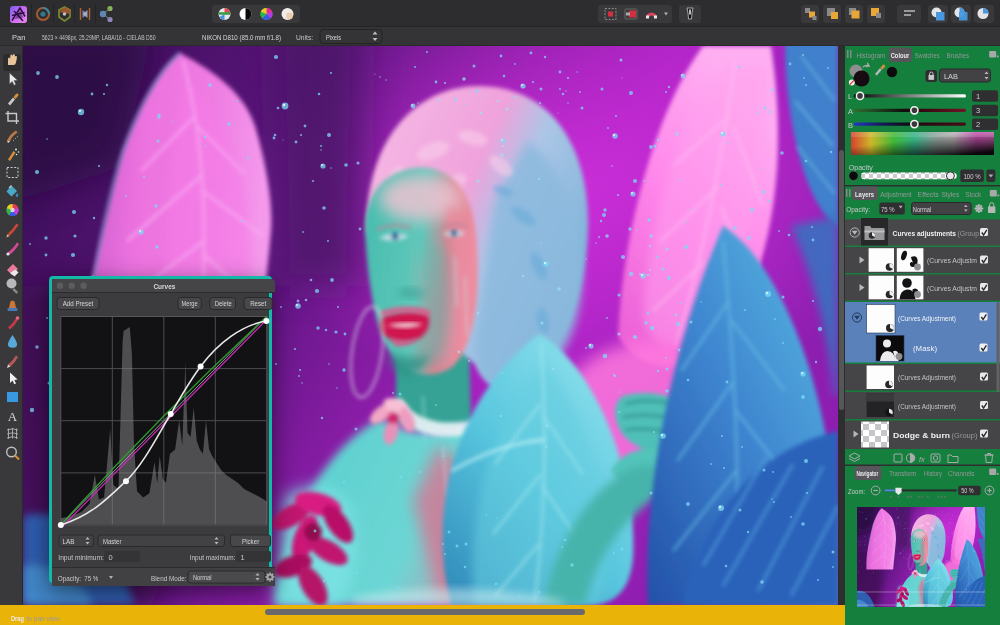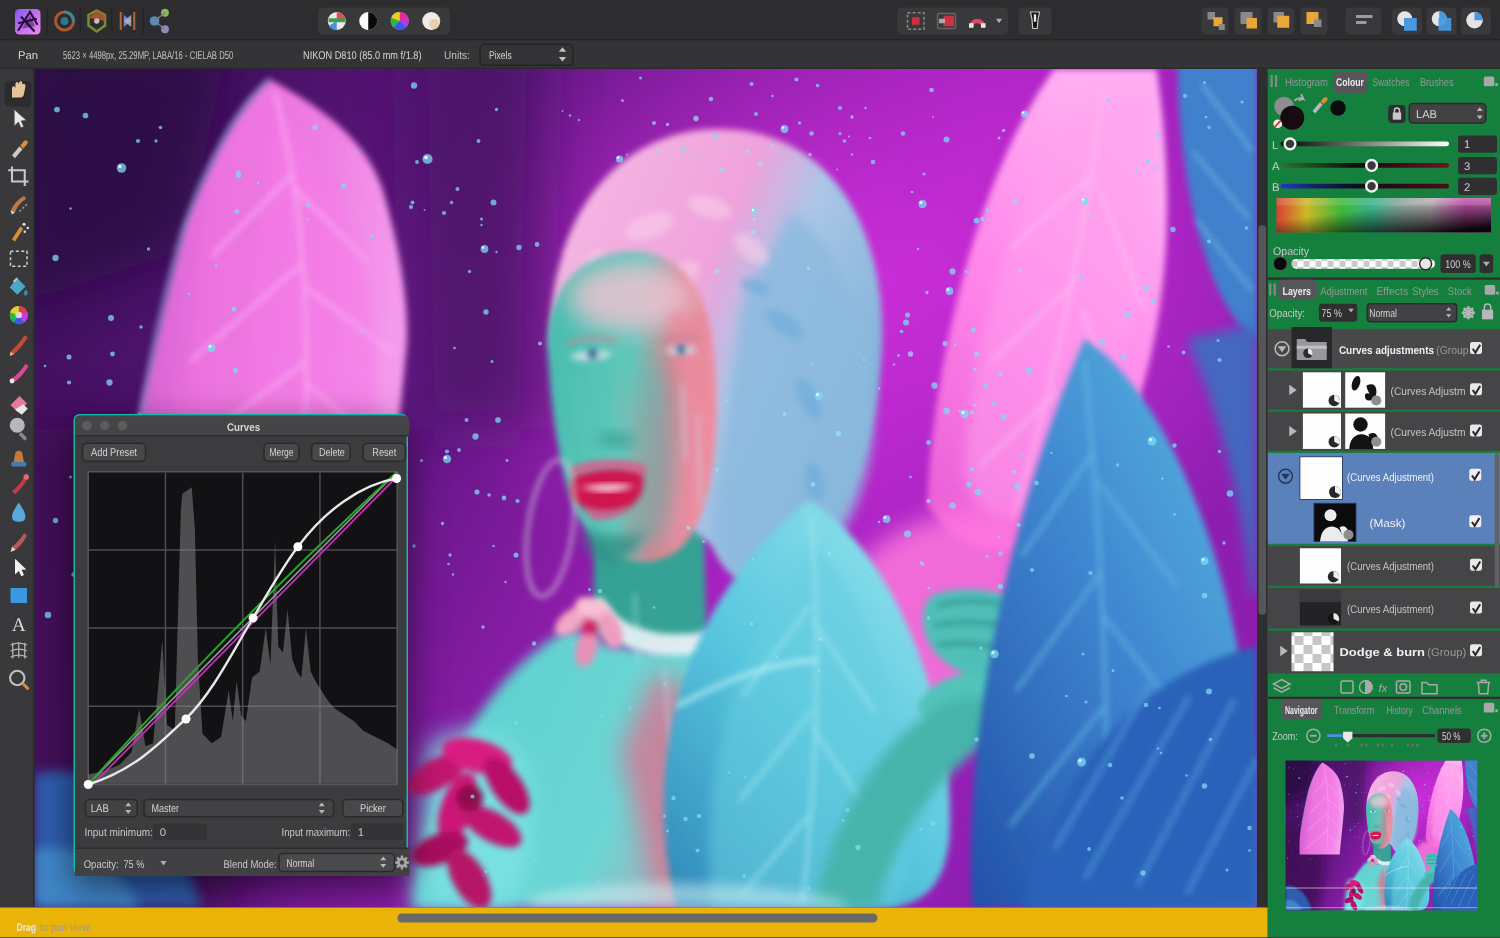--- a/index.html
+++ b/index.html
@@ -13,21 +13,21 @@
 
 #canvas{position:absolute;left:23px;top:46px;width:815px;height:559px;overflow:hidden;}
 #vscroll{position:absolute;left:838px;top:46px;width:7px;height:559px;background:#2e2e30;}
 #vthumb{position:absolute;left:839px;top:150px;width:5px;height:260px;background:#565658;border-radius:3px;}
 
 #statusbar{position:absolute;left:0;top:605px;width:845px;height:20px;background:#eab308;}
 #hthumb{position:absolute;left:265px;top:609px;width:320px;height:6px;background:#69696b;border-radius:3px;}
 
 #rightpanel{position:absolute;left:845px;top:46px;width:155px;height:579px;background:#15803d;}
 
-#curves{position:absolute;left:49px;top:276px;width:223px;height:307px;background:#3c3c3e;border-radius:4px;box-shadow:0 8px 24px rgba(0,0,0,.55);border:1px solid #14b8a6;}
+#curves{position:absolute;left:49px;top:276px;width:223px;height:307px;background:#3c3c3e;border-radius:4px;box-shadow:0 8px 24px rgba(0,0,0,.55);border:3px solid #14b8a6;}
 </style></head><body>
 <div id="app">
 <div id="topbar">
  <svg width="1000" height="27" style="position:absolute;left:0;top:0">
 
   <g stroke="#242426">
           <line x1="31.5" y1="4" x2="31.5" y2="23"></line>
           <line x1="53.5" y1="4" x2="53.5" y2="23"></line>
           <line x1="74.5" y1="4" x2="74.5" y2="23"></line>
           <line x1="95.5" y1="4" x2="95.5" y2="23"></line>

